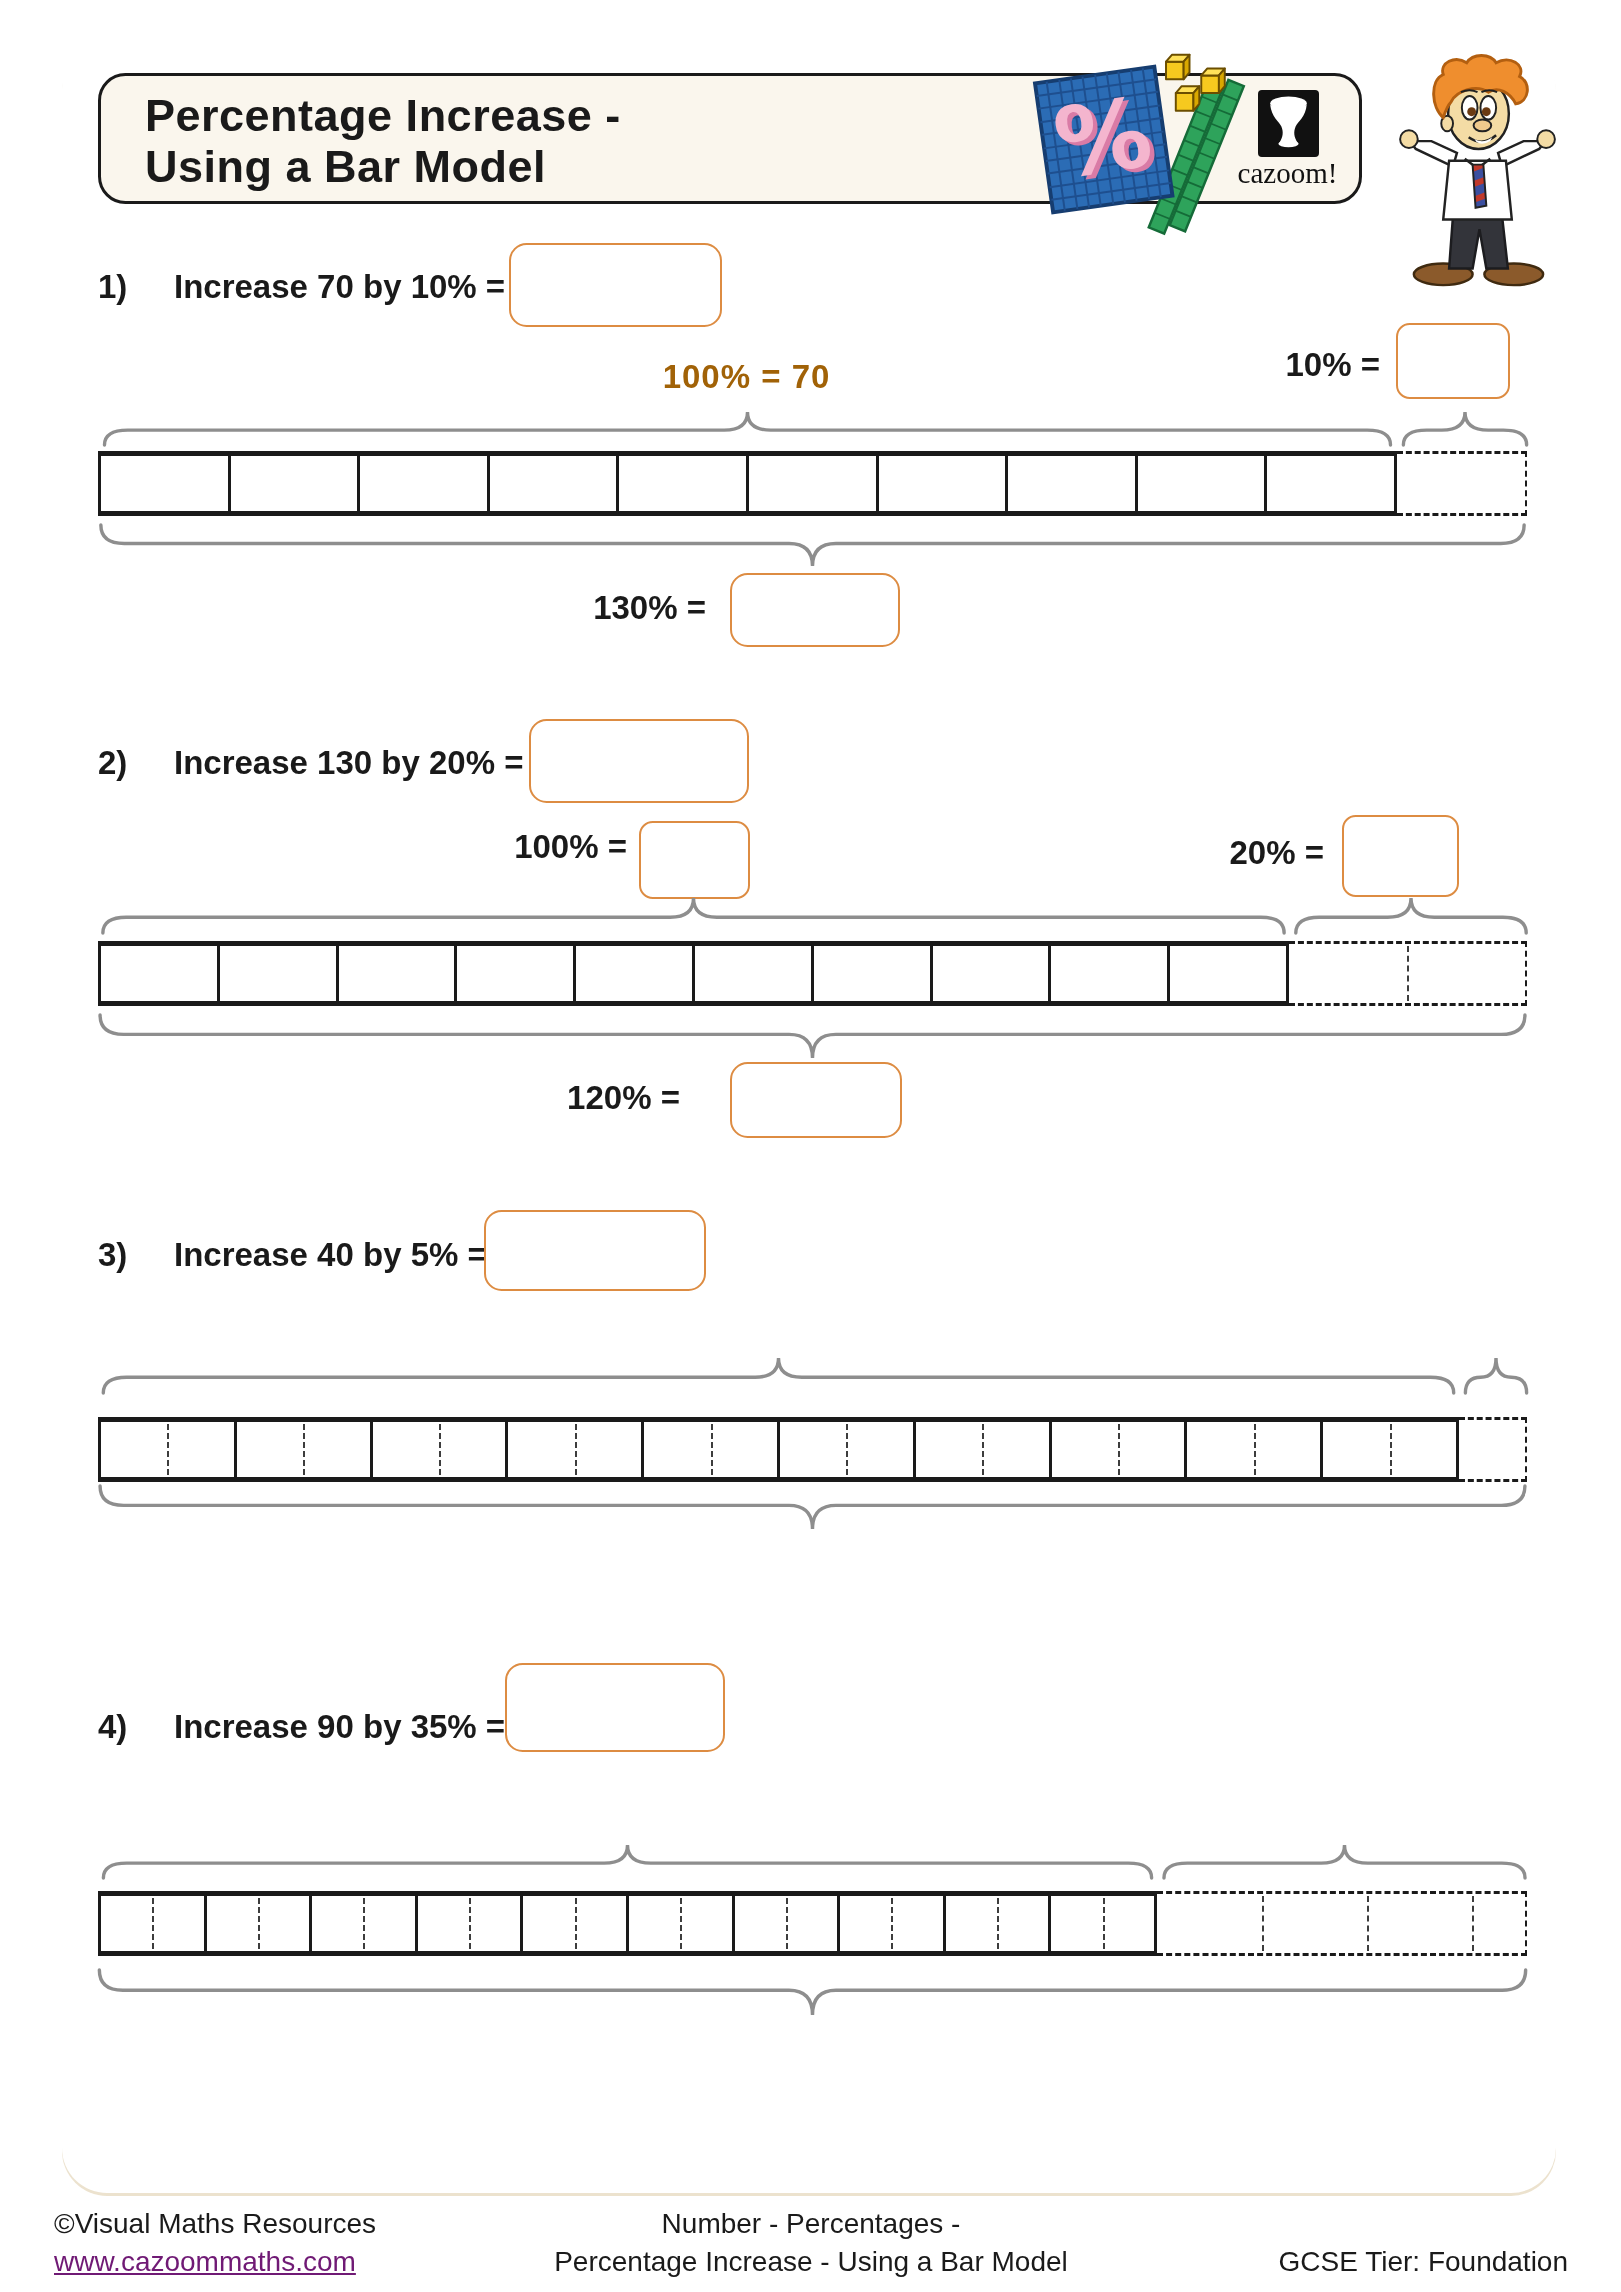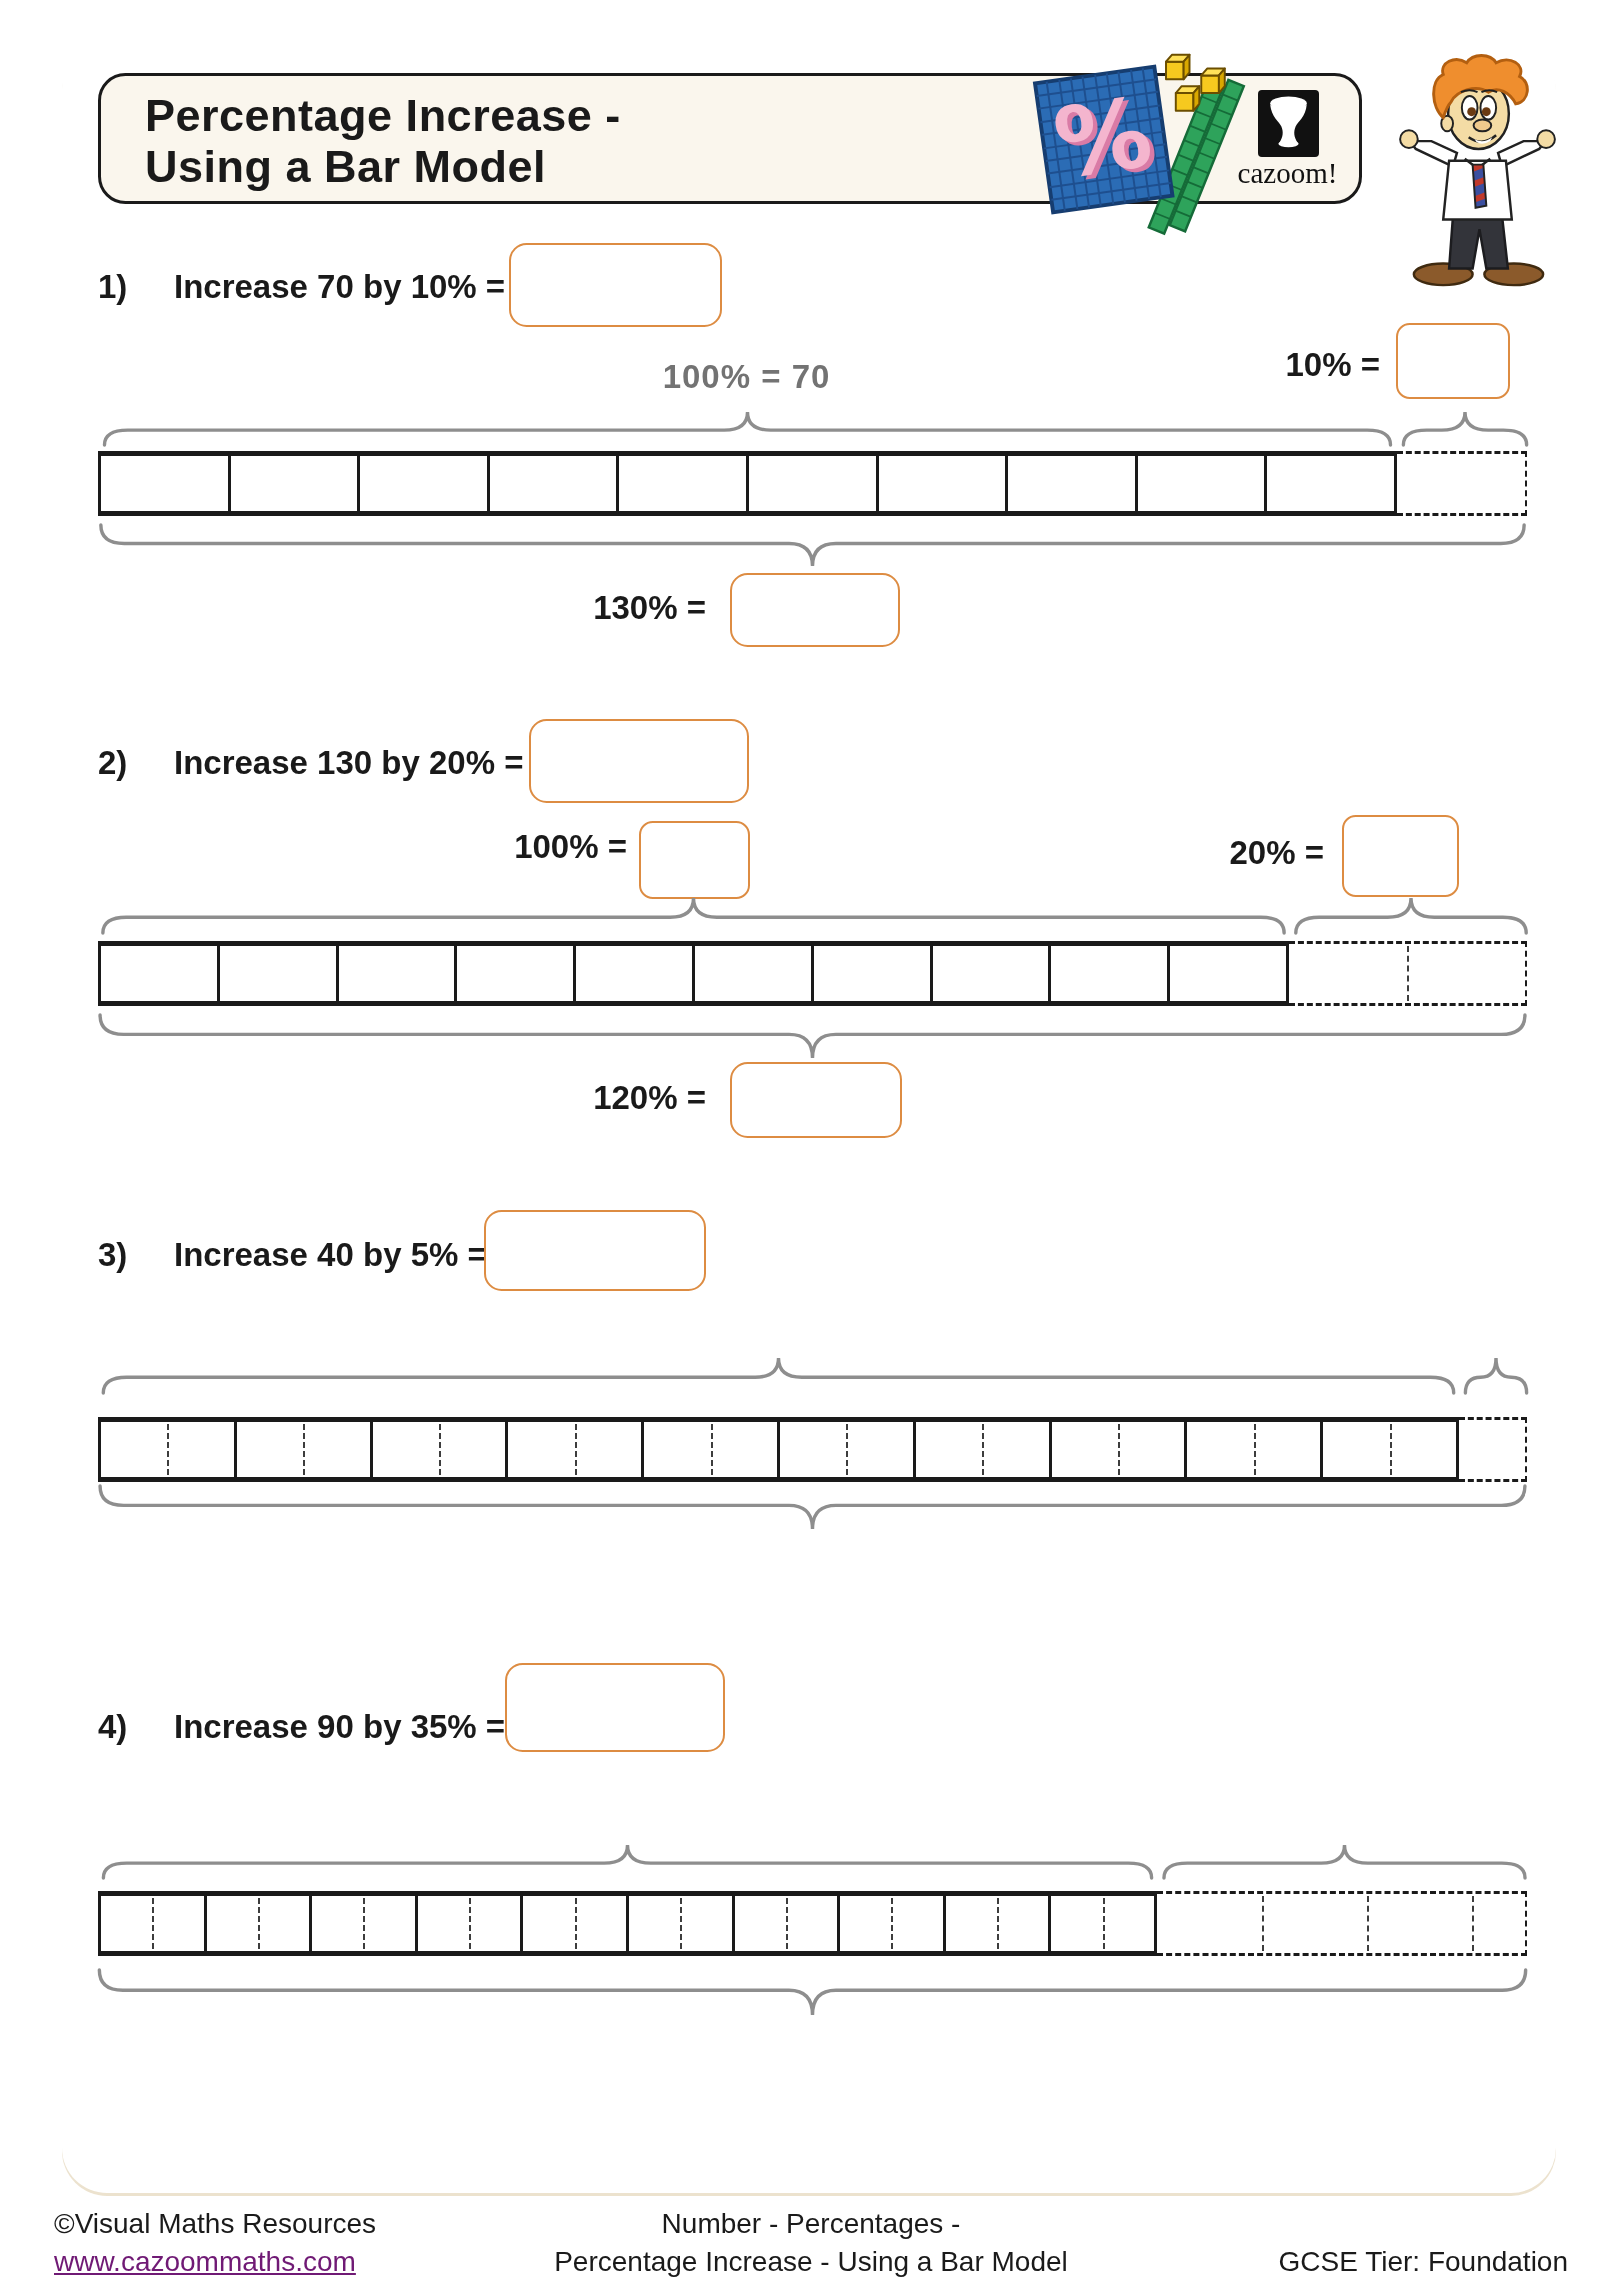--- a/index.html
+++ b/index.html
@@ -10,21 +10,21 @@
   .page-border{position:absolute;left:62px;top:45px;width:1494px;height:2148px;
 extbox    border:3.9px solid #F1C46F;border-radius:45px;box-sizing:border-box;
     box-shadow:0 2.9px 0 rgba(180,140,60,.25);}
   
   .header-box{position:absolute;left:98px;top:73px;width:1264px;height:131px;
     background:#FAF6ED;border:3.9px solid #1a1a1a;border-radius:27.4px;box-sizing:border-box;}
   .title{position:absolute;left:145px;top:90px;font-size:45px;font-weight:bold;
     line-height:51px;letter-spacing:0.5px;}
   
   .qnum,.qprompt,.lbl{font-size:33px;font-weight:bold;white-space:nowrap;line-height:35px;}
-  .graylbl{color:#737373;}
+  .graylbl{color:#a16207;}
   .ansbox{position:absolute;background:#fff;border:2.9px solid #DD8C42;border-radius:17.6px;box-sizing:border-box;}
   .smallbox{border-radius:13.7px;}
   
   .bar-solid{position:absolute;box-sizing:border-box;background:#fff;display:flex;
     border:3.9px solid #1a1a1a;border-top-width:5.9px;border-bottom-width:5.9px;}
   .bar-cell{flex:1;position:relative;}
   .bar-cell + .bar-cell{border-left:3.9px solid #1a1a1a;}
   .half-mark{position:absolute;left:50%;top:2px;bottom:2px;width:0;border-left:2px dashed #3d3d3d;}
   .bar-ext{position:absolute;box-sizing:border-box;
     border-top:3.9px dashed #1a1a1a;border-bottom:3.9px dashed #1a1a1a;border-right:2.9px dashed #1a1a1a;}
@@ -191,21 +191,21 @@
 <div class="abs lbl" style="left:541px;top:590px;width:165px;text-align:right;">130% =</div>
 <div class="ansbox" style="left:730px;top:573px;width:170px;height:74px;"></div>
 
 <div class="abs qnum" style="left:98px;top:745px;">2)</div>
 <div class="abs qprompt" style="left:174px;top:745px;">Increase 130 by 20% =</div>
 <div class="ansbox" style="left:529px;top:719px;width:220px;height:84px;"></div>
 <div class="abs lbl" style="left:451px;top:829px;width:176px;text-align:right;">100% =</div>
 <div class="ansbox smallbox" style="left:639px;top:821px;width:111px;height:78px;"></div>
 <div class="abs lbl" style="left:1157px;top:835px;width:167px;text-align:right;">20% =</div>
 <div class="ansbox smallbox" style="left:1342px;top:815px;width:117px;height:82px;"></div>
-<div class="abs lbl" style="left:541px;top:1080px;width:165px;text-align:right;">120% =</div>
+<div class="abs lbl" style="left:541px;top:1080px;width:165px;text-align:center;">120% =</div>
 <div class="ansbox" style="left:730px;top:1062px;width:172px;height:76px;"></div>
 
 <div class="abs qnum" style="left:98px;top:1237px;">3)</div>
 <div class="abs qprompt" style="left:174px;top:1237px;">Increase 40 by 5% =</div>
 <div class="ansbox" style="left:484px;top:1210px;width:222px;height:81px;"></div>
 
 <div class="abs qnum" style="left:98px;top:1709px;">4)</div>
 <div class="abs qprompt" style="left:174px;top:1709px;">Increase 90 by 35% =</div>
 <div class="ansbox" style="left:505px;top:1663px;width:220px;height:89px;"></div>
 

